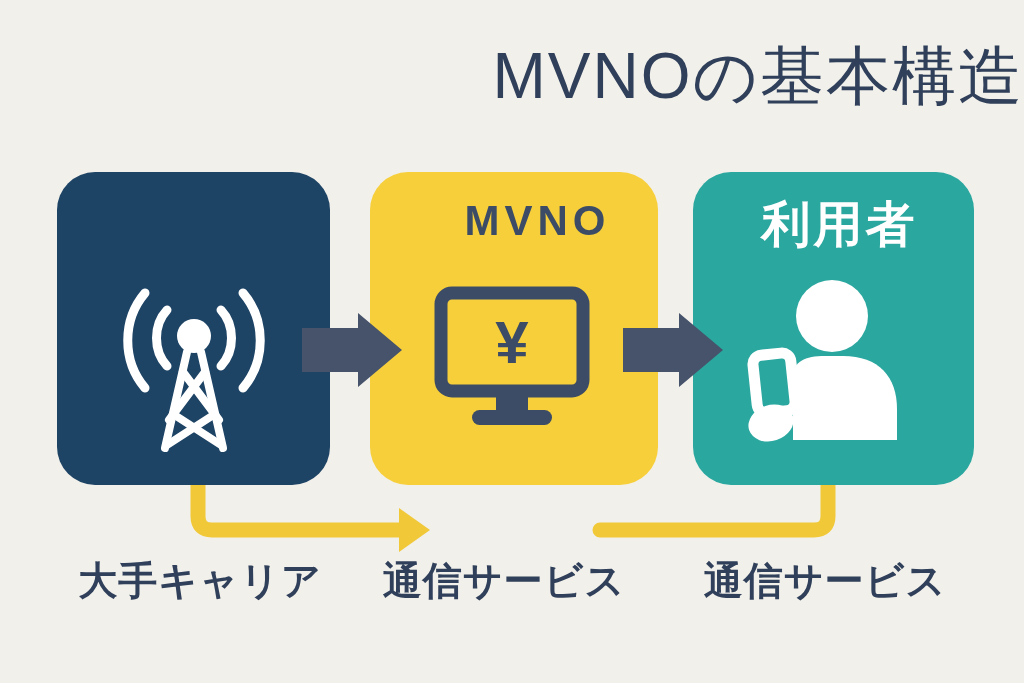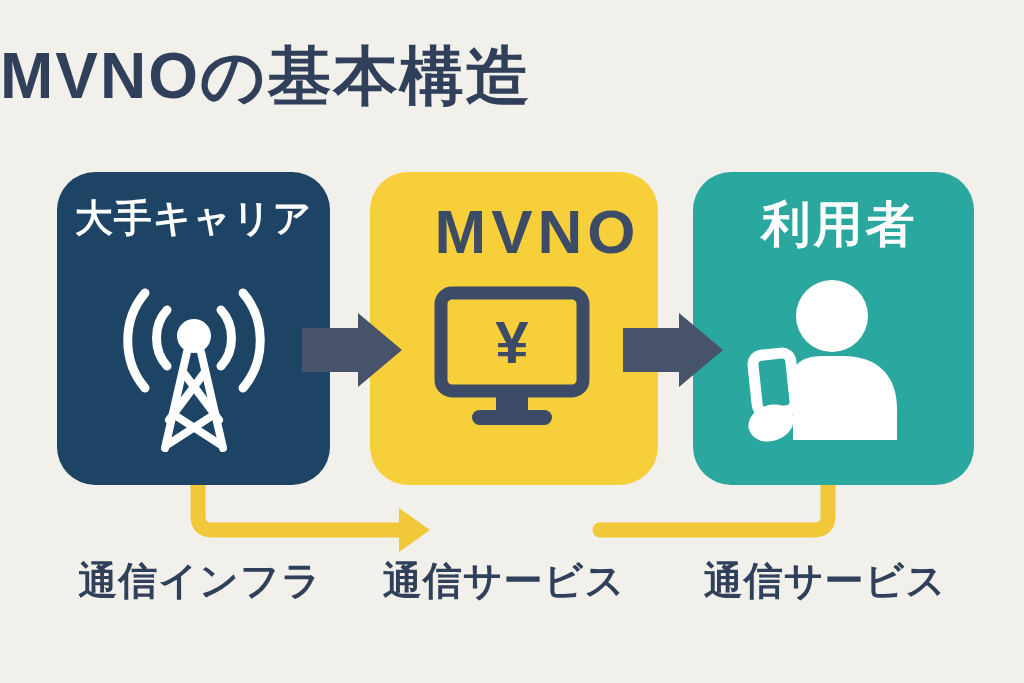--- a/index.html
+++ b/index.html
@@ -7,34 +7,34 @@
     --teal:#2aa79f; --slate:#46536a; --icon-navy:#3d4c66;
     --connector:#f0c838; --white:#ffffff;
   }
   html,body{margin:0;padding:0;}
   body{
     width:1024px;height:683px;position:relative;overflow:hidden;
     background:var(--bg);
     font-family:"Liberation Sans","DejaVu Sans",sans-serif;
   }
   .title{
-    position:absolute;left:0;right:0;top:44px;text-align:left;
-    font-size:64px;font-weight:700;color:var(--ink);letter-spacing:2px;
+    position:absolute;left:0;right:0;top:44px;text-align:right;
+    font-size:64px;font-weight:400;color:var(--ink);letter-spacing:2px;
     line-height:1;white-space:nowrap;
   }
   .box{position:absolute;top:172px;height:313px;border-radius:38px;z-index:2;}
   .box-carrier{left:57px;width:273px;background:var(--navy);}
   .box-mvno{left:370px;width:288px;background:var(--yellow);}
   .box-user{left:693px;width:281px;background:var(--teal);}
   .box-label{
     position:absolute;top:26px;left:0;right:0;text-align:center;
     font-weight:800;line-height:1.1;white-space:nowrap;
   }
   .box-carrier .box-label{color:var(--white);font-size:38px;letter-spacing:1px;}
-  .box-mvno .box-label{color:var(--icon-navy);font-size:62px;letter-spacing:5px;padding-left:47px;}
+  .box-mvno .box-label{color:var(--icon-navy);font-size:42px;letter-spacing:5px;padding-left:47px;}
   .box-user .box-label{color:var(--white);font-size:49px;letter-spacing:3px;padding-left:12px;}
   .icon-wrap{position:absolute;}
   .antenna-wrap{left:52px;top:106px;width:170px;height:180px;}
   .monitor-wrap{left:64px;top:114px;width:156px;height:140px;}
   .person-wrap{left:48px;top:104px;width:165px;height:170px;}
   .icon-wrap svg{display:block;width:100%;height:100%;}
   .s-white{stroke:var(--white);fill:none;stroke-linecap:round;}
   .f-white{fill:var(--white);}
   .f-navy{fill:var(--icon-navy);}
   .s-navy{stroke:var(--icon-navy);fill:none;}
@@ -55,21 +55,20 @@
   .bottom-label-3{left:825px;}
 </style>
 </head>
 <body>
 
 <div class="diagram">
 
   <div class="title">MVNOの基本構造</div>
 
   <div class="box box-carrier">
-    <div class="box-label">大手キャリア</div>
     <div class="icon-wrap antenna-wrap">
       <svg viewBox="0 0 170 180" aria-hidden="true">
         <circle class="f-white" cx="85" cy="58" r="17"></circle>
         <g class="s-white" stroke-width="8">
           <path d="M 78 74 L 56 170"></path>
           <path d="M 92 74 L 114 170"></path>
           <path d="M 74 94 L 110 142"></path>
           <path d="M 96 94 L 60 142"></path>
           <path d="M 64 136 L 112 167"></path>
           <path d="M 106 136 L 58 167"></path>
@@ -116,17 +115,17 @@
   <svg class="flow-arrow flow-arrow-2" viewBox="0 0 100 74">
     <polygon points="0,15 56,15 56,0 100,37 56,74 56,59 0,59"></polygon>
   </svg>
 
   <svg class="connectors" viewBox="0 0 1024 100">
     <path class="connector-stroke" d="M 198 6 L 198 46 Q 198 60 212 60 L 400 60"></path>
     <polygon class="connector-head" points="399,38 430,60 399,82"></polygon>
     <path class="connector-stroke" d="M 828 6 L 828 46 Q 828 60 814 60 L 600 60" stroke-linecap="round"></path>
   </svg>
 
-  <div class="bottom-label bottom-label-1">通信インフラ</div>
+  <div class="bottom-label bottom-label-1">大手キャリア</div>
   <div class="bottom-label bottom-label-2">通信サービス</div>
   <div class="bottom-label bottom-label-3">通信サービス</div>
 
 </div>
 
 </body></html>

